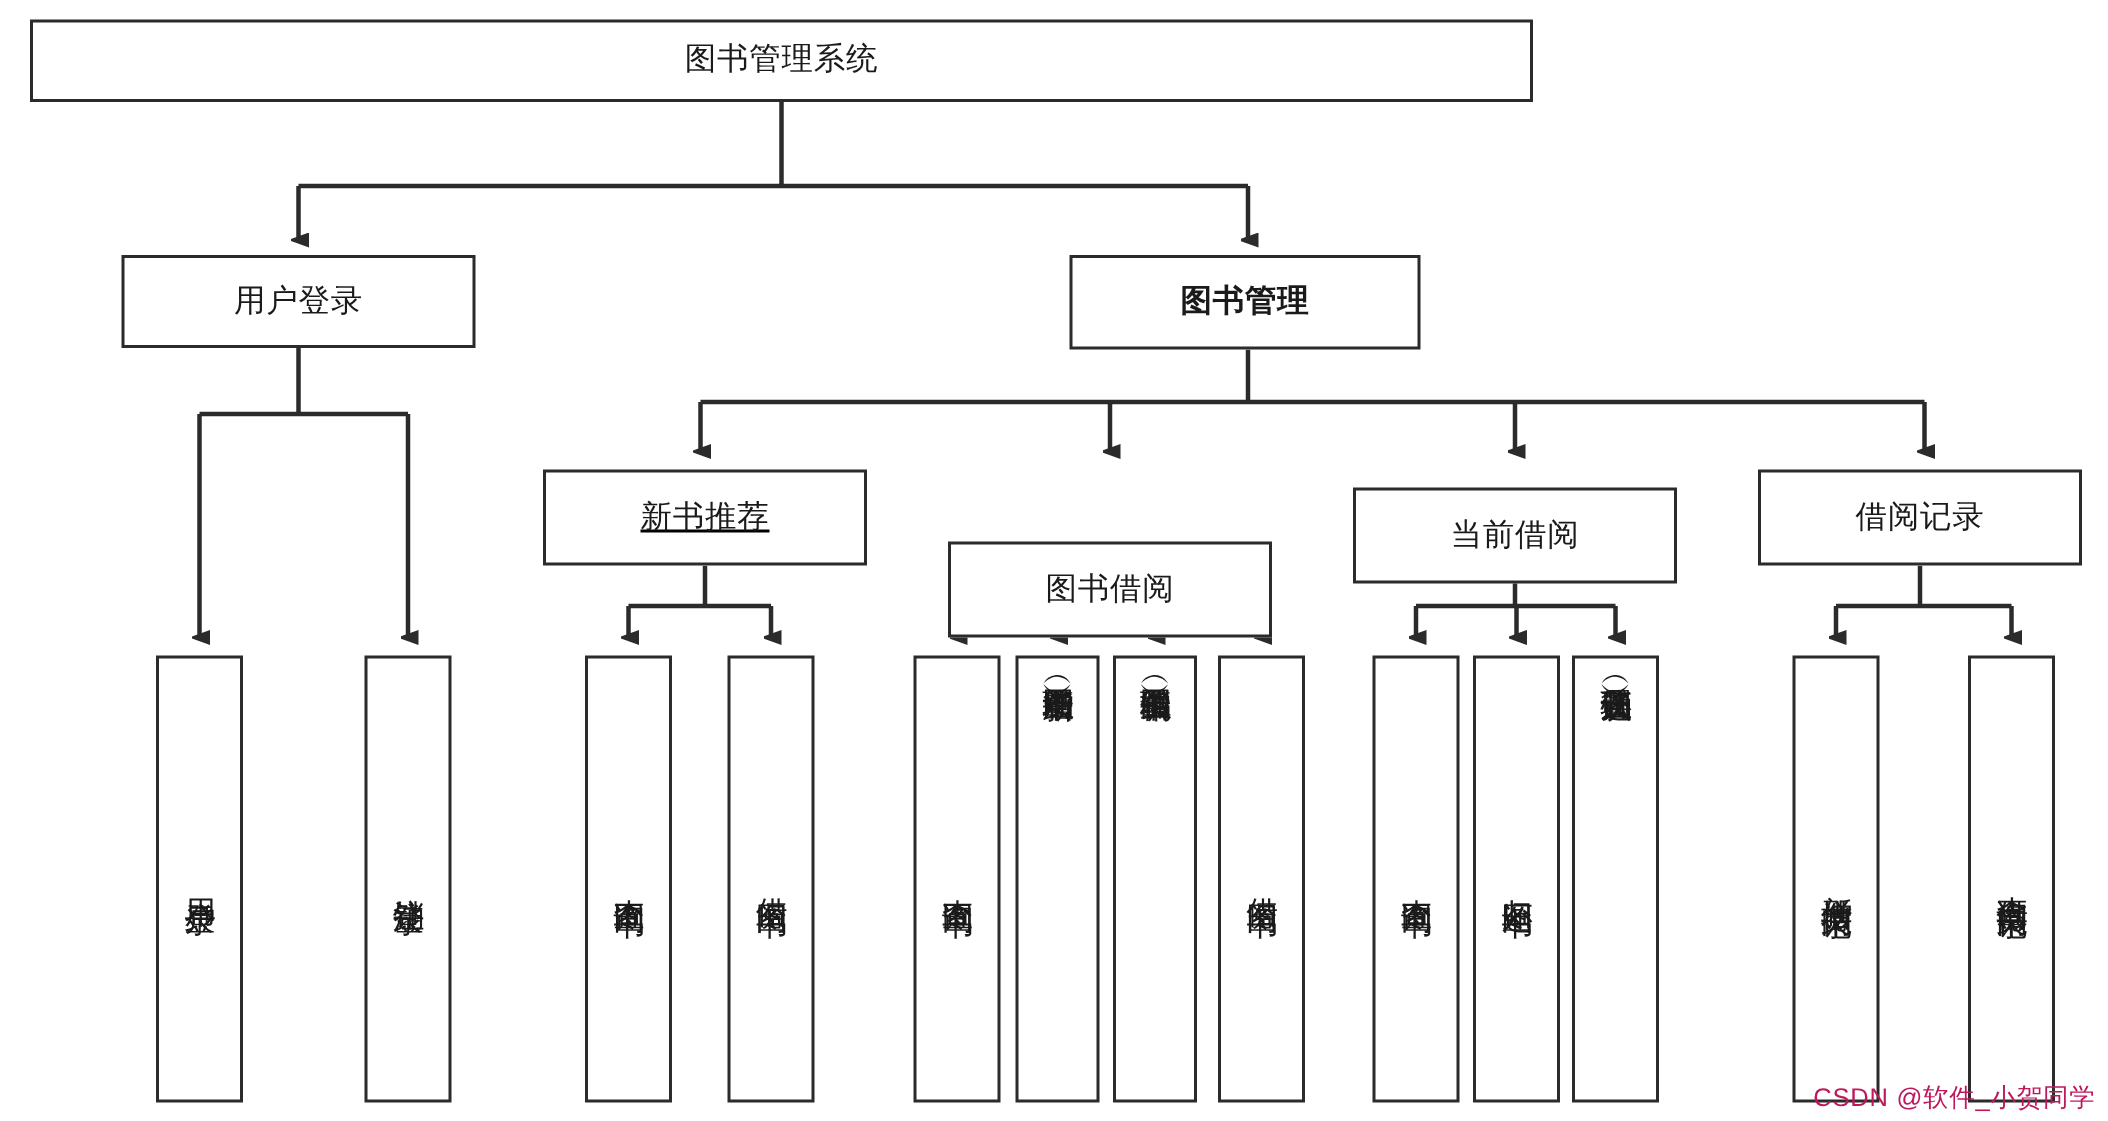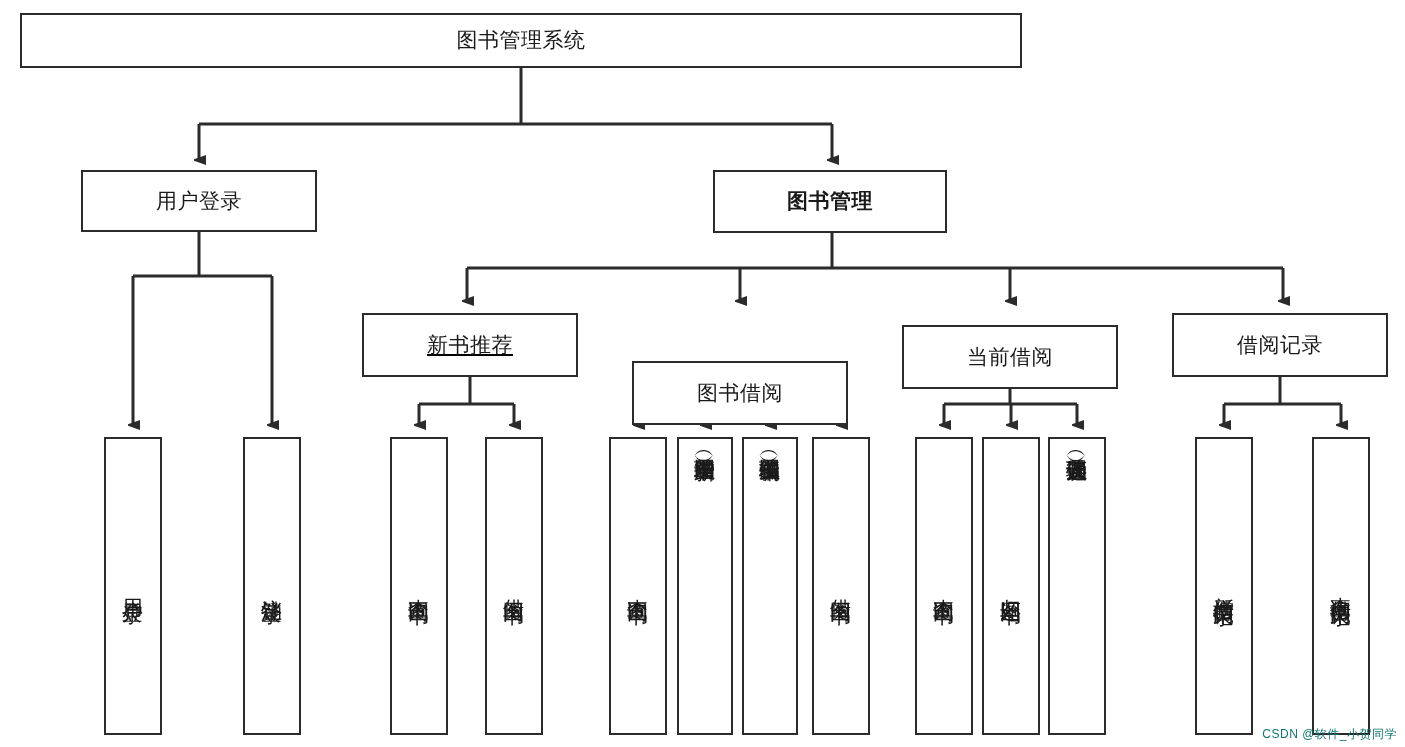--- a/index.html
+++ b/index.html
@@ -63,22 +63,22 @@
     letter-spacing: 0px;
   }
   .vert.centered {
     align-items: center;
     padding-top: 0;
   }
   #watermark {
     position: absolute;
     right: 8px;
     bottom: 4px;
-    font-size: 12px;
-    color: #0f766e;
+    font-size: 17px;
+    color: #be185d;
     letter-spacing: 0.5px;
     white-space: nowrap;
   }
 </style>
 </head>
 <body>
 
 <div id="diagram-root">
 
   <svg class="wires" viewBox="0 0 1405 747">

